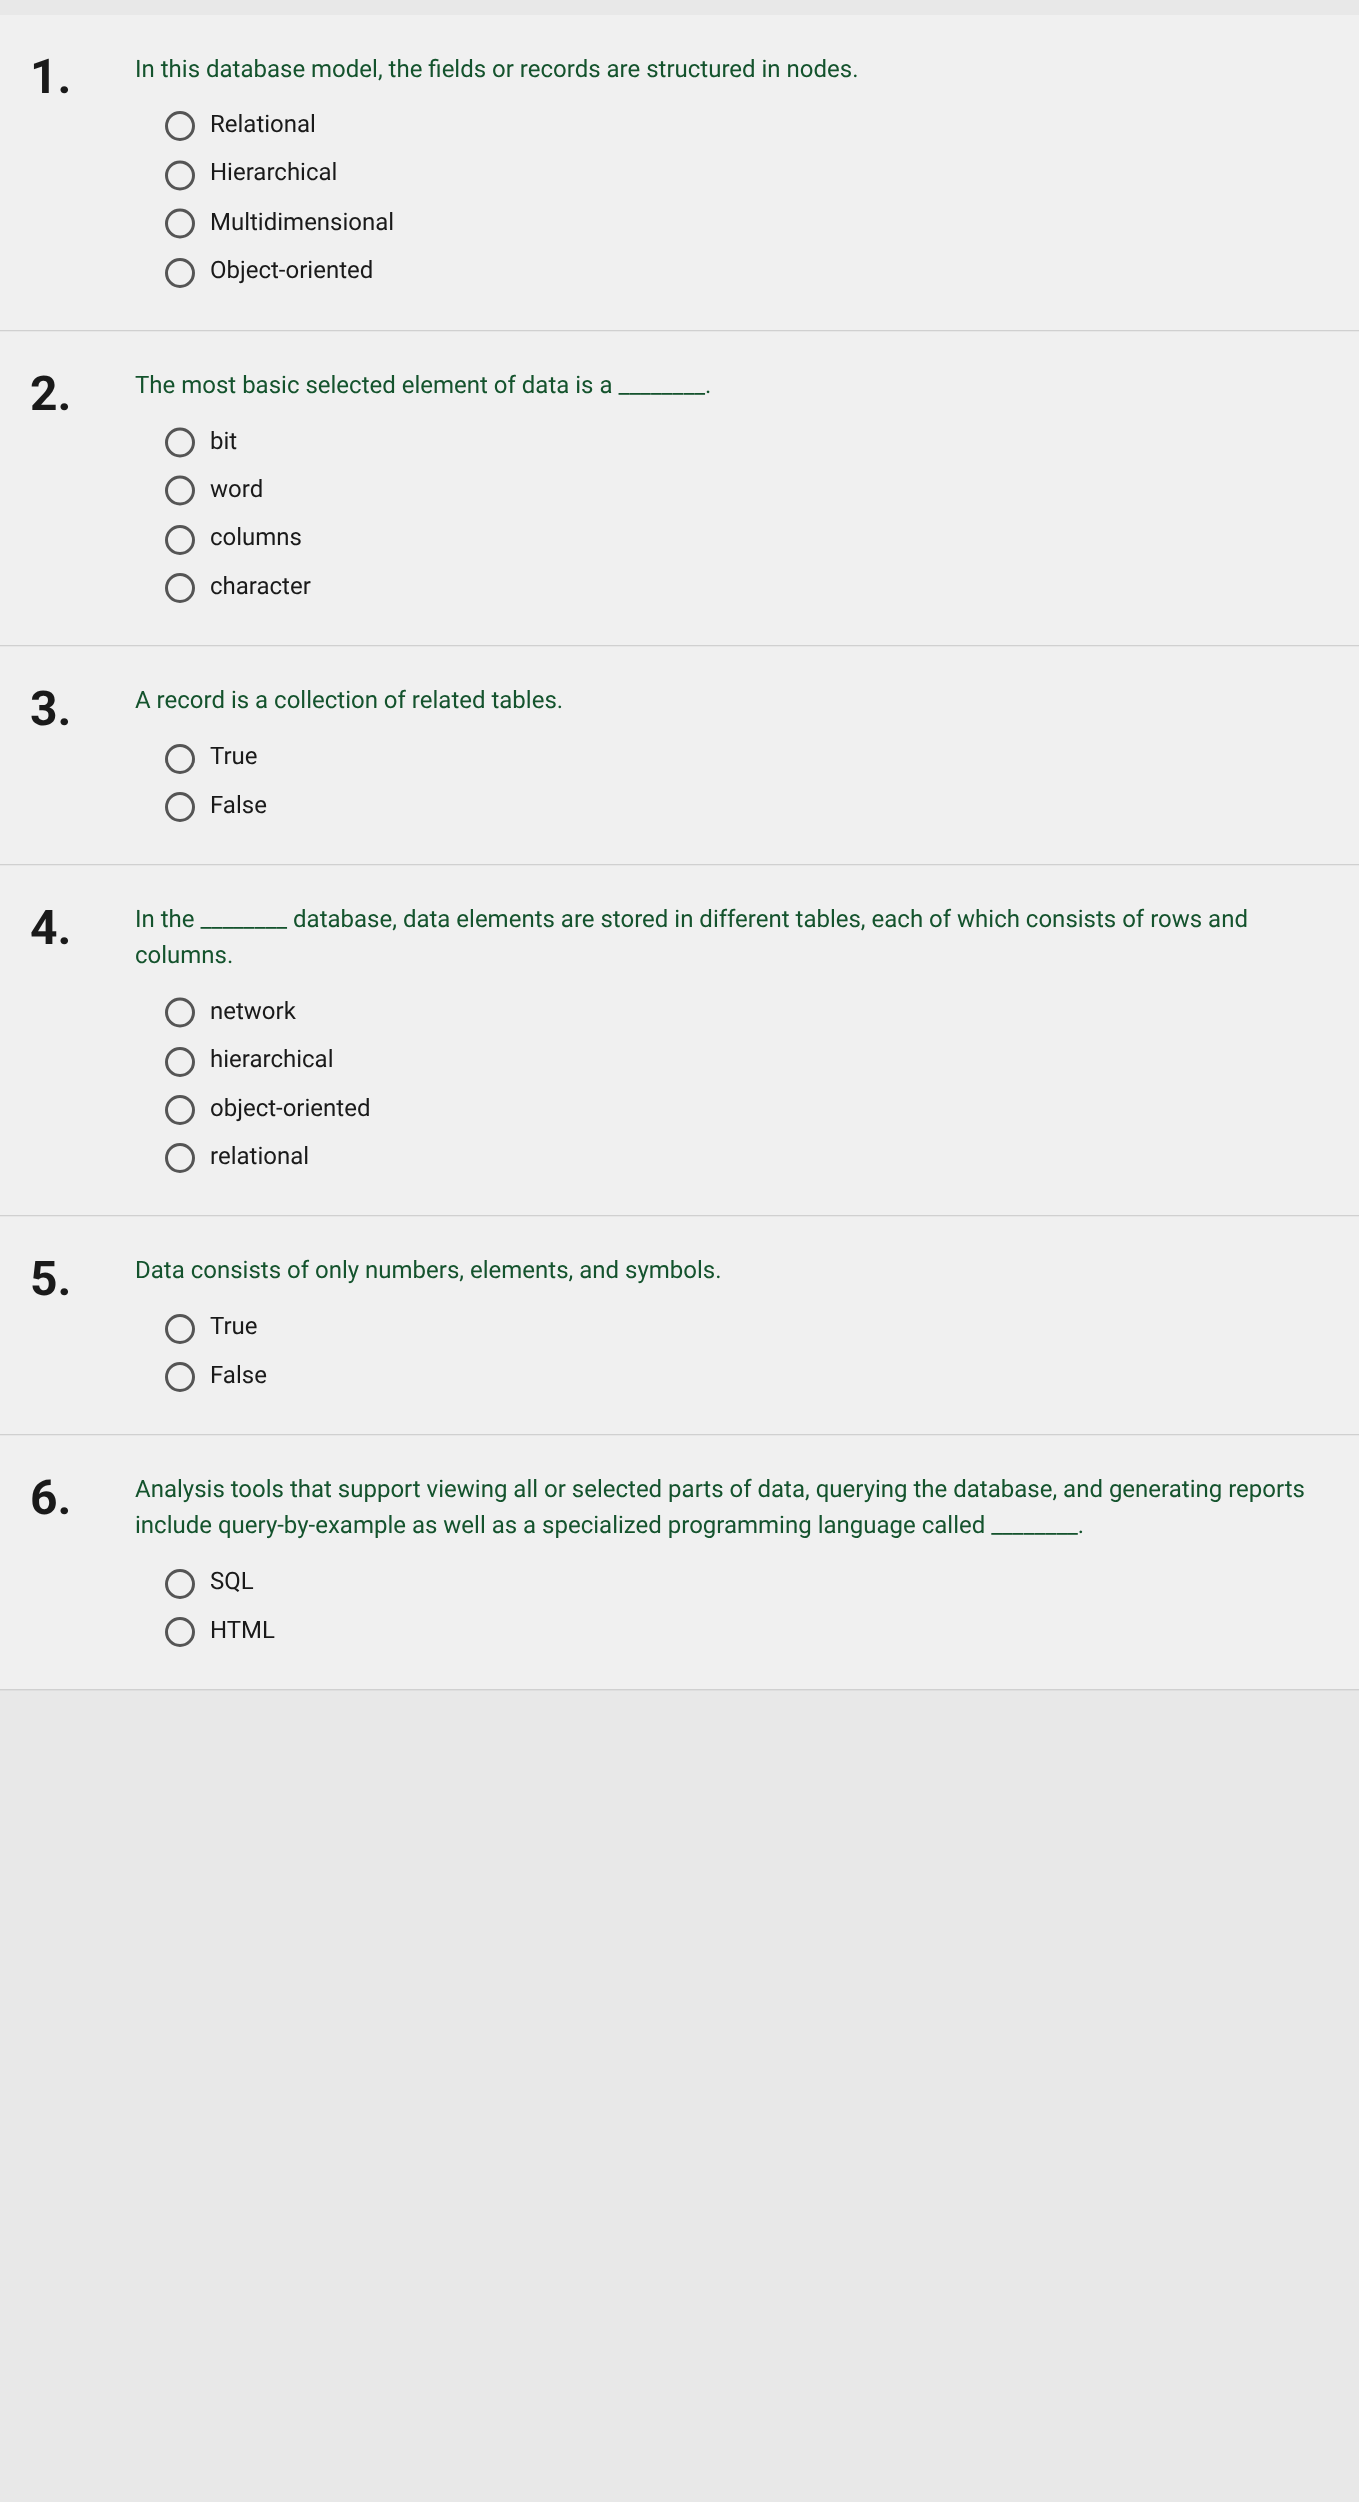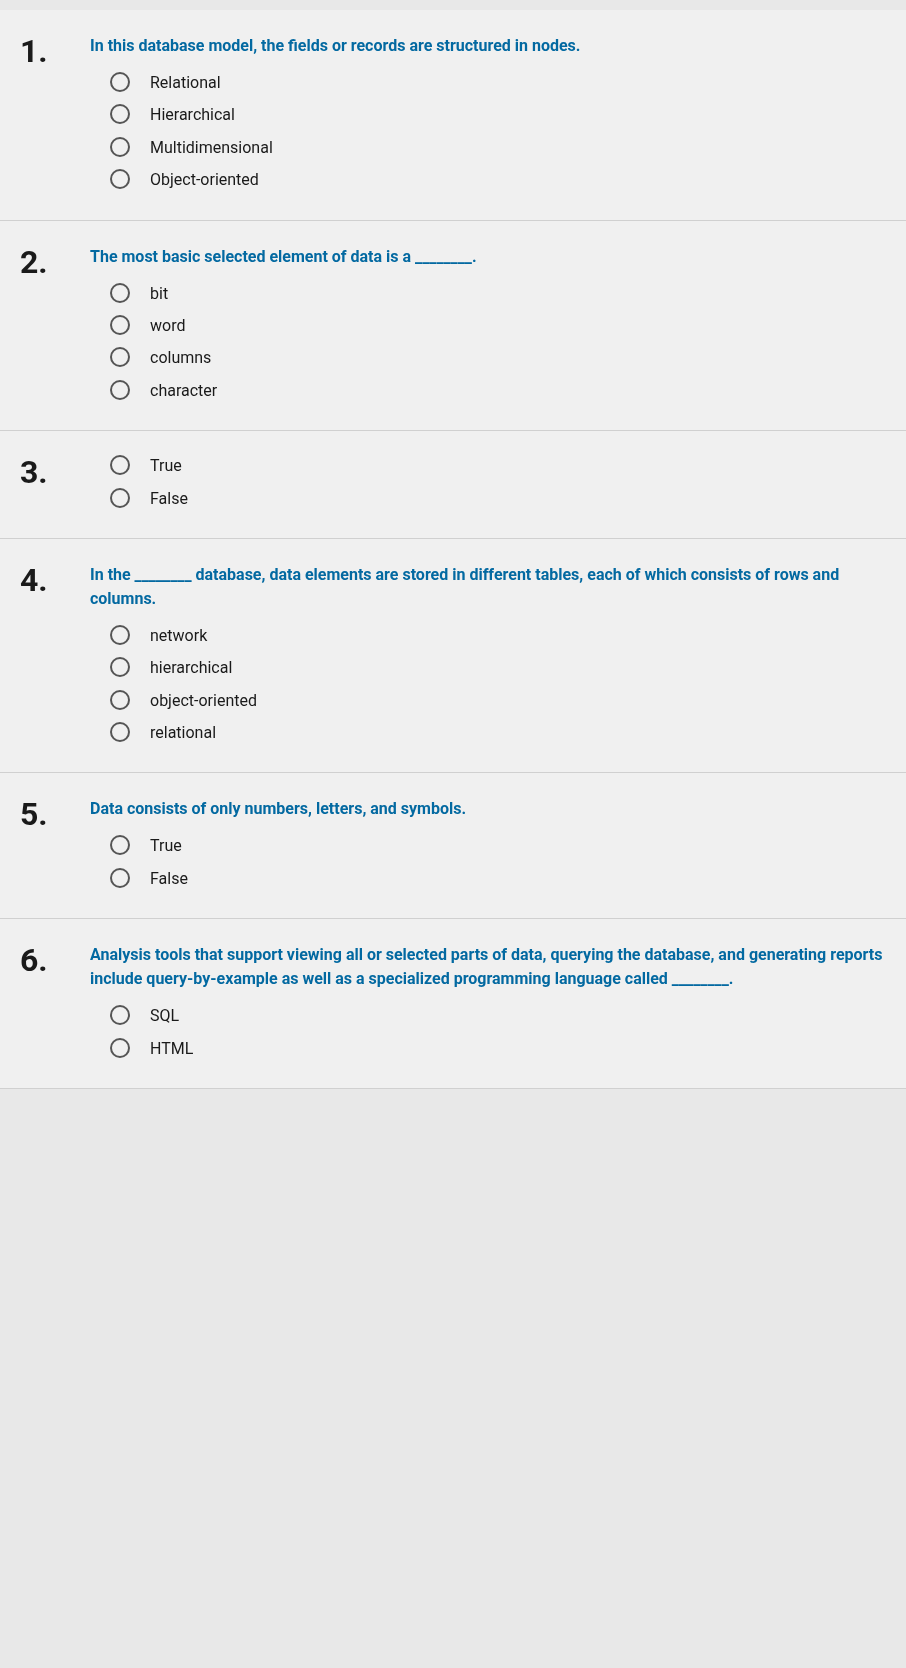--- a/index.html
+++ b/index.html
@@ -37,35 +37,34 @@
       line-height: 1.1;
     }
     .question-content {
       flex: 1;
       display: flex;
       flex-direction: column;
       gap: 0;
     }
     .question-text {
       font-size: 16px;
-      color: #0369a1;
+      color: #14532d;
       line-height: 1.5;
       margin-bottom: 14px;
-      font-weight: bold;
     }
     .options-list {
       display: flex;
       flex-direction: column;
       gap: 10px;
       padding-left: 20px;
     }
     .option-item {
       display: flex;
-      align-items: flex-start;
-      gap: 20px;
+      align-items: flex-end;
+      gap: 10px;
       cursor: pointer;
     }
     .radio-circle {
       width: 20px;
       height: 20px;
       border-radius: 50%;
       border: 2px solid #555;
       background: transparent;
       flex-shrink: 0;
       display: inline-block;
@@ -124,20 +123,21 @@
           <div class="option-item">
             <span class="radio-circle"></span>
             <span class="option-label">character</span>
           </div>
         </div>
       </div>
     </div>
     <div class="question-block">
       <div class="question-number">3.</div>
       <div class="question-content">
+        <div class="question-text">A record is a collection of related tables.</div>
         <div class="options-list">
           <div class="option-item">
             <span class="radio-circle"></span>
             <span class="option-label">True</span>
           </div>
           <div class="option-item">
             <span class="radio-circle"></span>
             <span class="option-label">False</span>
           </div>
         </div>
@@ -163,21 +163,21 @@
           <div class="option-item">
             <span class="radio-circle"></span>
             <span class="option-label">relational</span>
           </div>
         </div>
       </div>
     </div>
     <div class="question-block">
       <div class="question-number">5.</div>
       <div class="question-content">
-        <div class="question-text">Data consists of only numbers, letters, and symbols.</div>
+        <div class="question-text">Data consists of only numbers, elements, and symbols.</div>
         <div class="options-list">
           <div class="option-item">
             <span class="radio-circle"></span>
             <span class="option-label">True</span>
           </div>
           <div class="option-item">
             <span class="radio-circle"></span>
             <span class="option-label">False</span>
           </div>
         </div>

